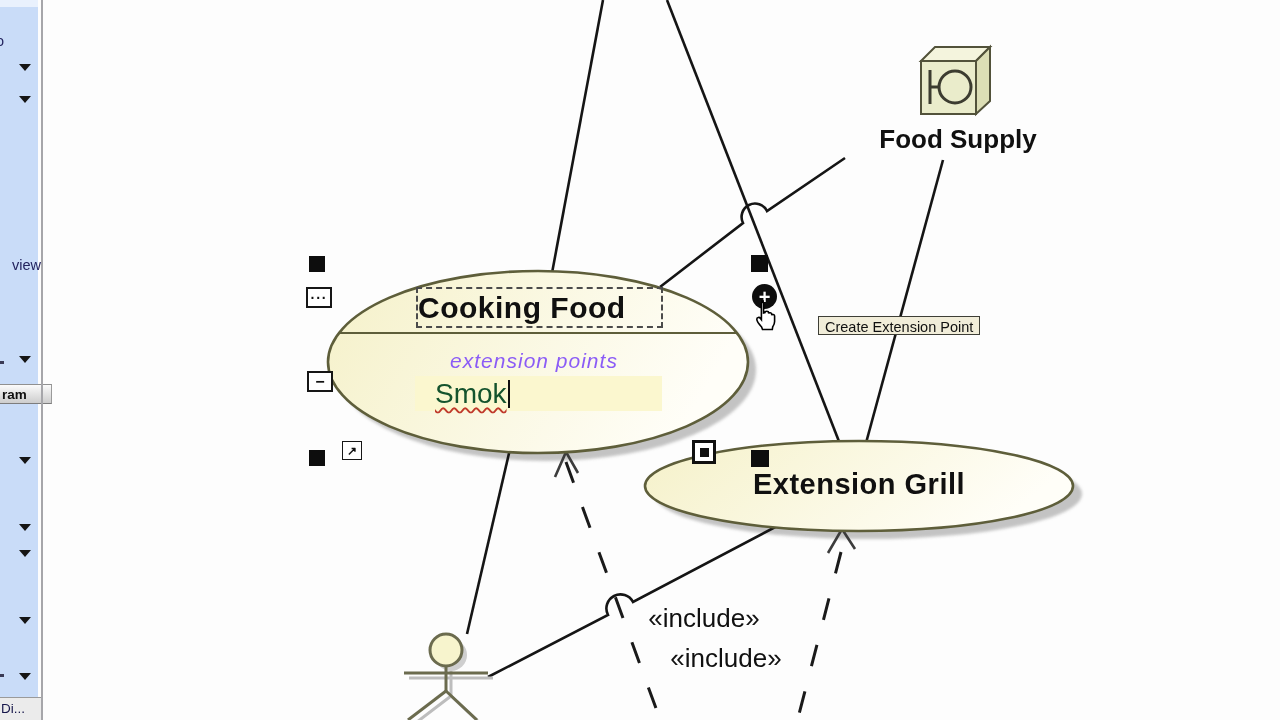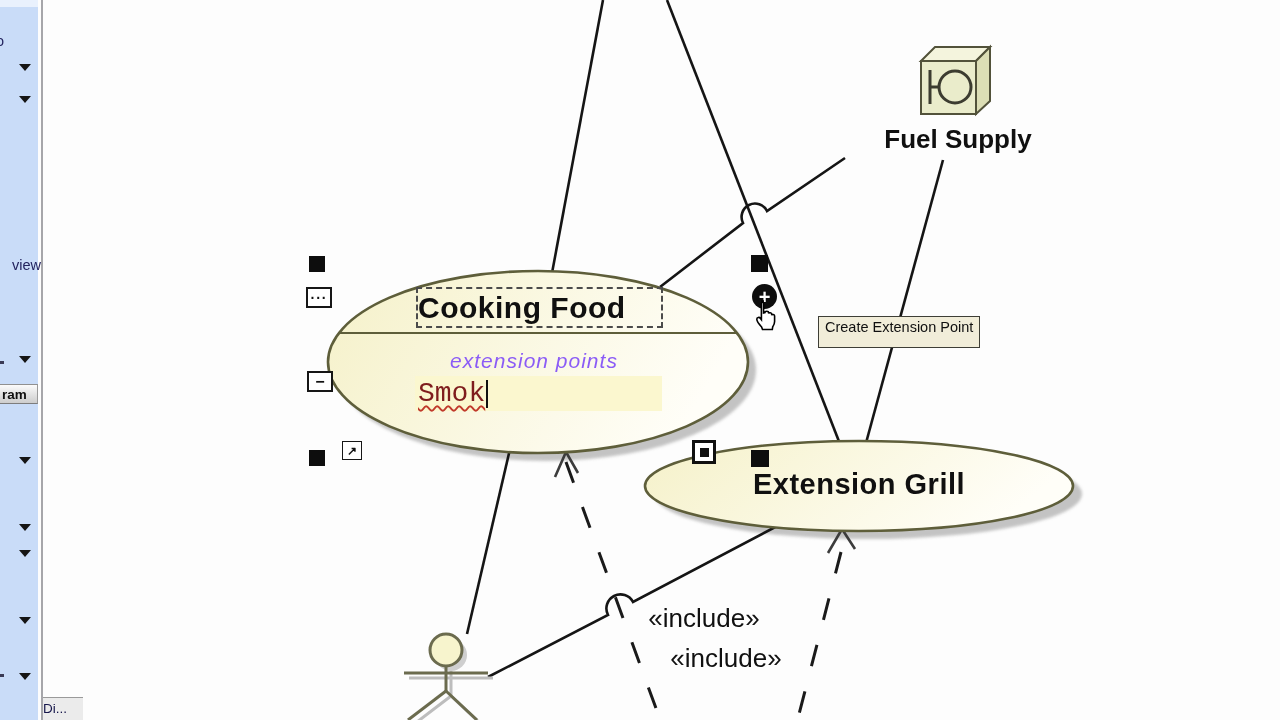--- a/index.html
+++ b/index.html
@@ -9,43 +9,43 @@
 
   
   .sidebar{position:absolute;left:0;top:0;width:38px;height:720px;
            background:#c9dcf8;z-index:5;}
   .sidebar .topcap{position:absolute;left:0;top:0;width:38px;height:7px;background:#e9f1fd;}
   .chev{position:absolute;left:19px;width:0;height:0;
         border-left:6px solid transparent;border-right:6px solid transparent;
         border-top:7px solid #151515;cursor:pointer;}
   .frag{position:absolute;color:#23235e;font-size:14.5px;white-space:nowrap;}
   .frag-dot{position:absolute;left:0;width:4px;height:3px;background:#3a3a55;}
-  .side-tab{position:absolute;left:0;top:384px;width:38px;height:20px;
+  .side-tab{position:absolute;left:0;top:384px;width:52px;height:20px;
             background:linear-gradient(#fbfbfb,#cdcdcd);
             border-top:1px solid #909090;border-bottom:1px solid #7d7d7d;
             border-right:1px solid #9a9a9a;
             font-size:13.5px;color:#101010;line-height:19px;padding-left:2px;
             box-sizing:border-box;font-weight:600;}
   .bottom-strip{position:absolute;left:0;top:697px;width:41px;height:23px;
             background:#ebebeb;border-top:1px solid #9a9a9a;
             font-size:13.5px;color:#15154a;line-height:21px;padding-left:1px;
-            box-sizing:border-box;margin-left:42px;}
+            box-sizing:border-box;}
   .v-sep{position:absolute;left:41px;top:0;width:1.5px;height:720px;background:#a6a6aa;z-index:5;}
 
   
   .ovl{position:absolute;z-index:3;color:#101010;}
   .uc-name{left:416px;top:287px;width:243px;height:37px;
            border:2px dashed #4b4b4b;display:flex;align-items:center;justify-content:flex-start;
            font-size:30px;font-weight:bold;letter-spacing:.5px;}
   .ext-pts{left:424px;top:349px;width:220px;text-align:center;
            font-style:italic;font-size:21px;color:#8b5cf6;letter-spacing:1px;}
   .edit-field{left:415px;top:376px;width:247px;height:35px;background:#fbf7cf;
            display:flex;align-items:center;}
-  .smok-text{font-size:28px;color:#7f1d1d;margin-left:3px;
-           text-decoration:underline wavy #c0392b 2px;text-underline-offset:4px;font-family:Liberation Mono, monospace;}
+  .smok-text{font-size:28px;color:#14532d;margin-left:20px;
+           text-decoration:underline wavy #c0392b 2px;text-underline-offset:4px;}
   .caret{display:inline-block;width:2px;height:28px;background:#111;margin-left:1px;
            animation:blink 1s steps(1) infinite;}
   @keyframes blink{50%{opacity:0;}}
   .pg-name{left:645px;top:468px;width:428px;text-align:center;
            font-size:29px;font-weight:bold;letter-spacing:.5px;}
   .fs-name{left:858px;top:124px;width:200px;text-align:center;
            font-size:26px;font-weight:bold;}
   .inc1{left:624px;top:603px;width:160px;text-align:center;font-size:26px;}
   .inc2{left:646px;top:643px;width:160px;text-align:center;font-size:26px;}
 
@@ -56,21 +56,21 @@
        font-size:14px;font-weight:bold;color:#111;box-sizing:border-box;cursor:pointer;}
   .sq-in-sq{position:absolute;left:692px;top:440px;width:24px;height:24px;background:#fff;
        border:3px solid #101010;box-sizing:border-box;z-index:4;
        display:flex;align-items:center;justify-content:center;}
   .sq-in-sq .inner{width:9px;height:9px;background:#101010;}
   .plus-btn{position:absolute;left:752px;top:284px;width:25px;height:25px;border-radius:50%;
        background:#0d0d0d;color:#fff;display:flex;align-items:center;justify-content:center;
        font-size:20px;font-weight:bold;z-index:6;cursor:pointer;line-height:1;}
 
   
-  .tooltip{position:absolute;left:818px;top:316px;height:32px;z-index:9;
+  .tooltip{position:absolute;left:818px;top:316px;height:19px;z-index:9;
        background:#f1edd9;border:1.5px solid #3e3e36;box-sizing:border-box;
        font-size:14.5px;color:#101010;line-height:20px;padding:0 6px;white-space:nowrap;}
 
   .cursor{position:absolute;left:750px;top:299px;z-index:10;}
   svg.canvas{position:absolute;left:0;top:0;z-index:1;}
 </style>
 </head>
 <body>
 
 <div class="stage">
@@ -139,21 +139,21 @@
 
   <div class="ovl uc-name">
     <span>Cooking Food</span>
   </div>
   <div class="ovl ext-pts">extension points</div>
   <div class="ovl edit-field">
     <span class="smok-text">Smok</span>
       <span class="caret"></span>
   </div>
   <div class="ovl pg-name">Extension Grill</div>
-  <div class="ovl fs-name">Fuel Supply</div>
+  <div class="ovl fs-name">Food Supply</div>
   <div class="ovl inc1">«include»</div>
   <div class="ovl inc2">«include»</div>
 
   <div class="hsq" style="left:309px;top:256px;width:16px;height:16px"></div>
   <div class="btn" style="left:306px;top:287px;width:26px;height:21px;letter-spacing:1px">···</div>
   <div class="btn" style="left:307px;top:371px;width:26px;height:21px;font-size:16px">−</div>
   <div class="hsq" style="left:309px;top:450px;width:16px;height:16px"></div>
   <div class="btn" style="left:342px;top:441px;width:20px;height:19px;font-size:12px;border-width:1.5px">↗</div>
   <div class="hsq" style="left:751px;top:255px;width:17px;height:17px"></div>
   <div class="hsq" style="left:751px;top:450px;width:18px;height:17px"></div>

